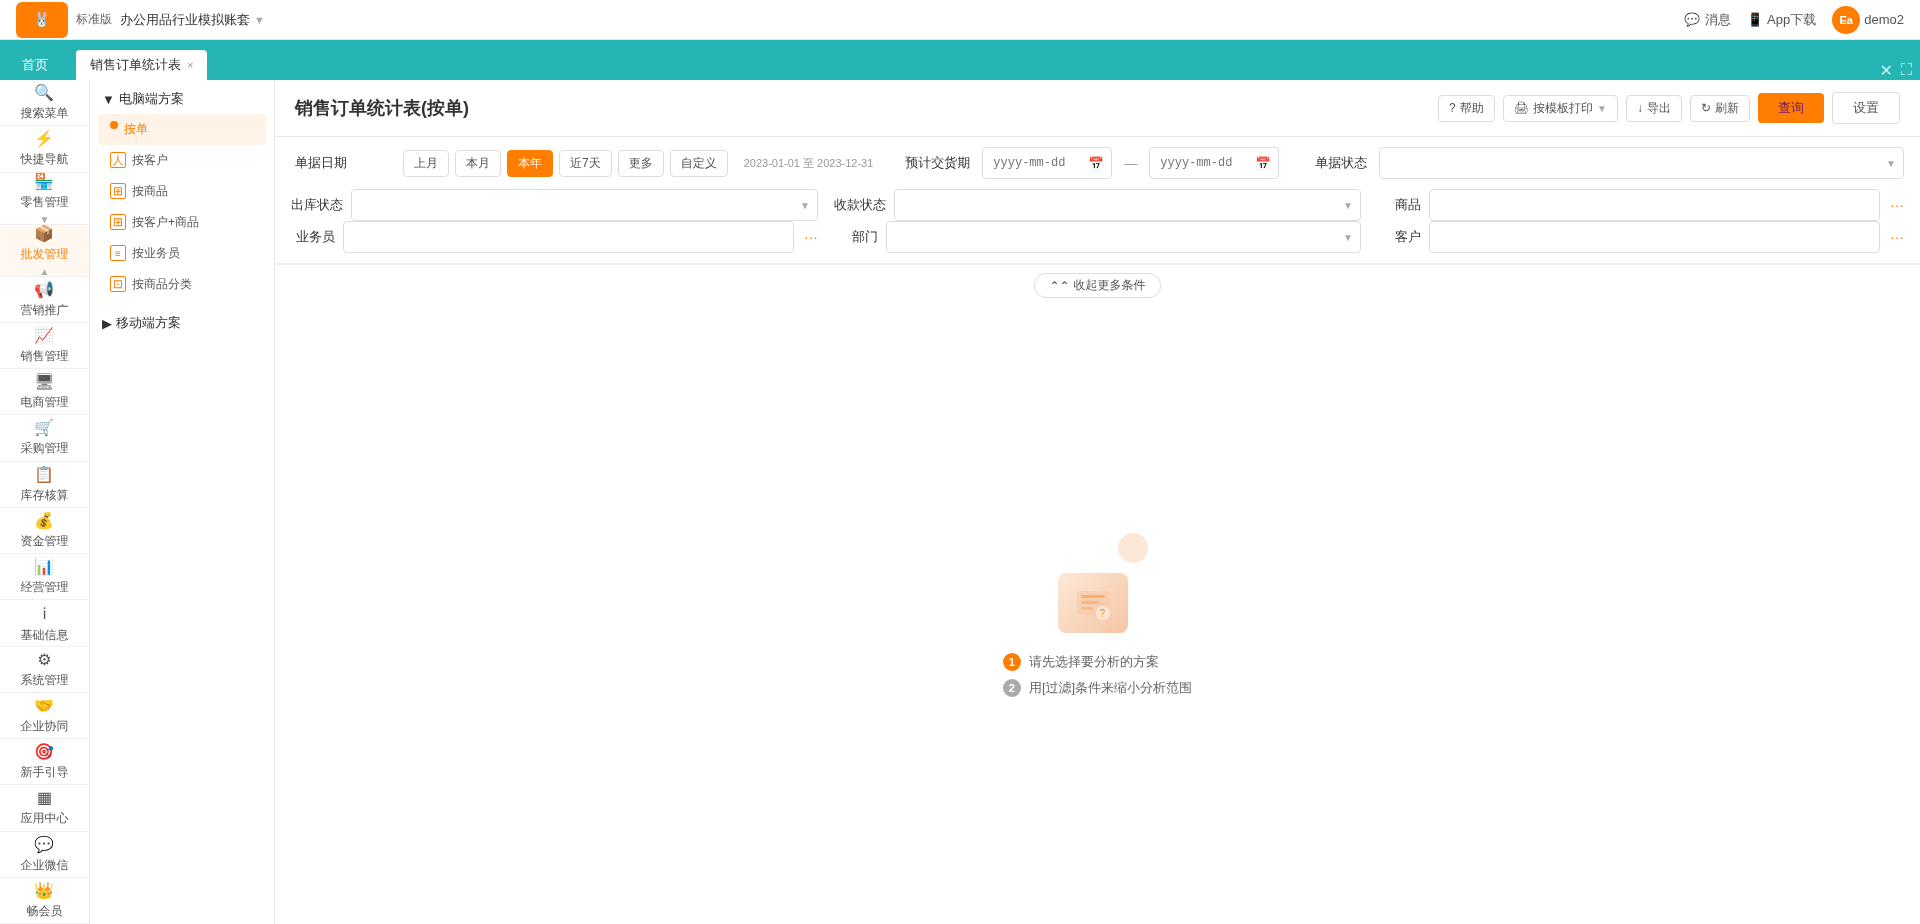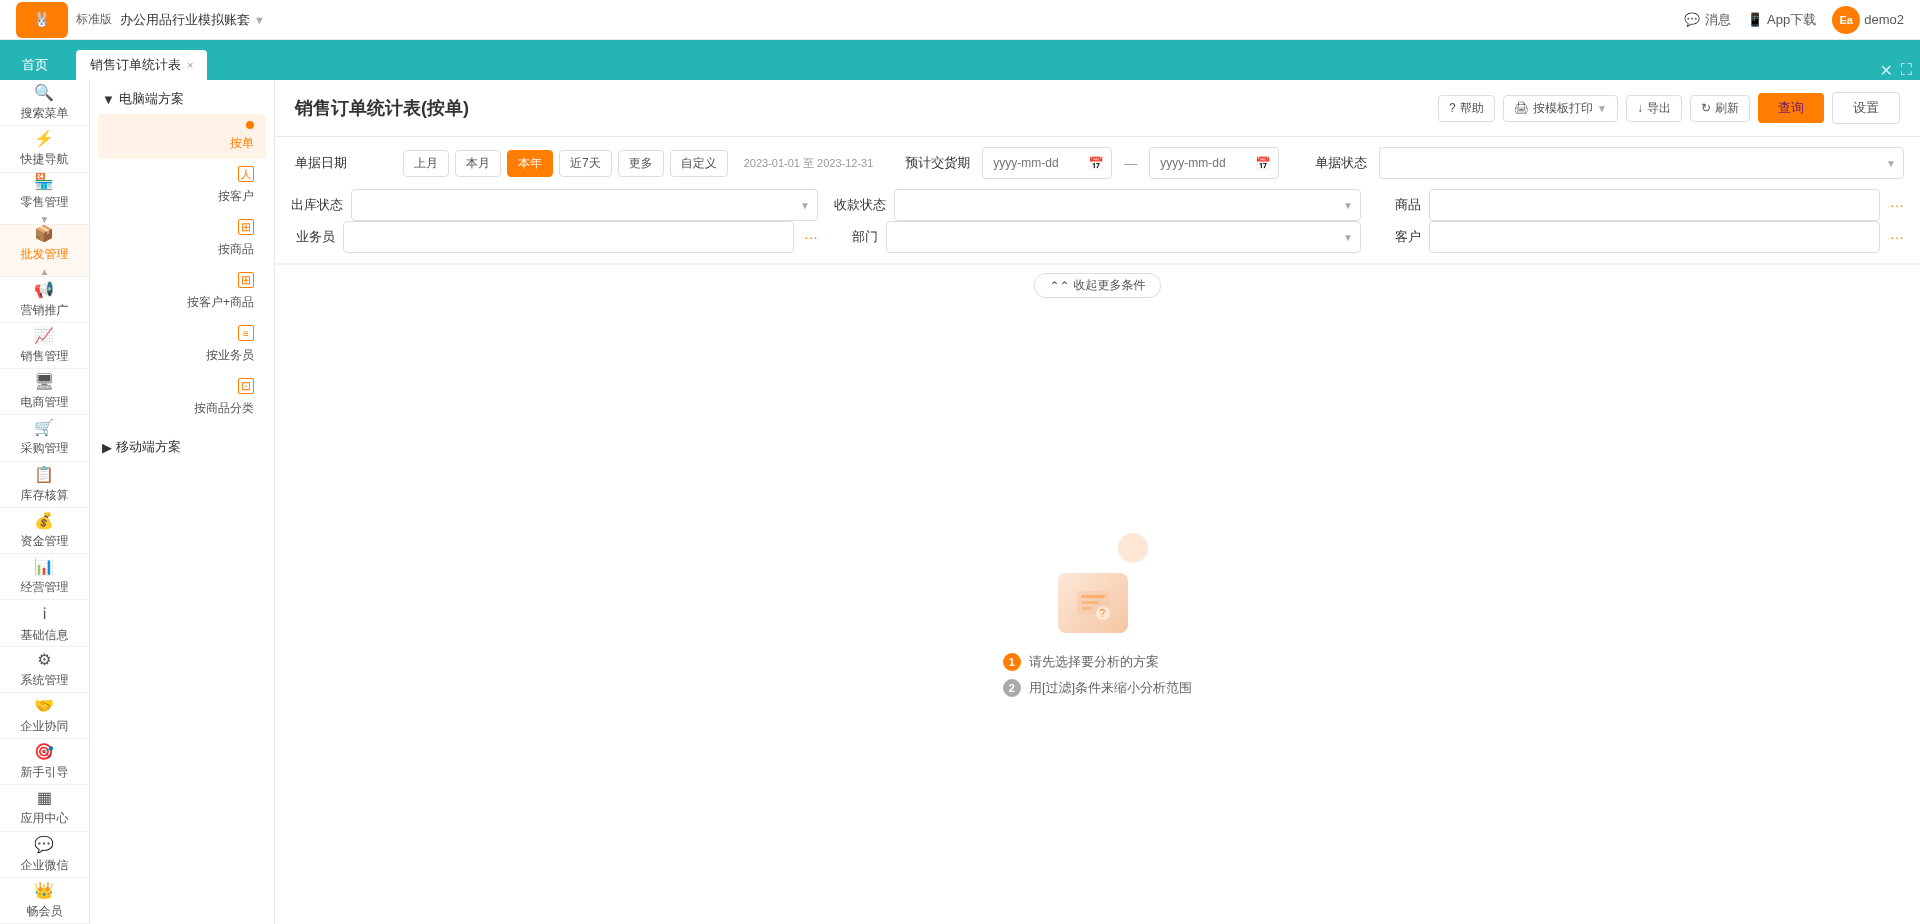--- a/index.html
+++ b/index.html
@@ -130,25 +130,24 @@
     }
 
     .scheme-group { padding: 4px 0; }
     .scheme-group-title {
       display: flex; align-items: center; gap: 4px;
       padding: 6px 12px;
       font-size: 13px; color: #333; cursor: pointer;
     }
     .scheme-list { padding: 0 8px; }
     .scheme-list-item {
-      display: flex; align-items: flex-end; gap: 6px;
+      display: flex; align-items: flex-start; gap: 6px;
       padding: 7px 12px;
       font-size: 12px; color: #555; cursor: pointer;
       border-radius: 4px;
-      flex-direction: column;
     }
     .scheme-list-item.active {
       background: #fff3e8;
       color: #ff7d00;
     }
     .scheme-item-icon {
       width: 16px; height: 16px;
       display: flex; align-items: center; justify-content: center;
       font-size: 12px; color: #ff7d00;
       border: 1px solid #ff7d00; border-radius: 2px;
@@ -226,21 +225,21 @@
       background: #fff;
       font-size: 12px; color: #555; cursor: pointer;
     }
     .date-btn.active {
       background: #ff7d00; color: white; border-color: #ff7d00;
     }
     .date-input {
       width: 130px; height: 32px;
       border: 1px solid #ddd; border-radius: 4px;
       padding: 0 28px 0 10px;
-      font-size: 12px; color: #bbb; background: #fff; outline: none;
+      font-size: 12px; color: #bbb; background: #fff; outline: none; font-family: Liberation Mono, monospace;
     }
     .date-input-wrapper { position: relative; }
     .date-input-wrapper .cal-icon { position: absolute; right: 8px; top: 50%; transform: translateY(-50%); color: #ff7d00; font-size: 13px; pointer-events: none; }
     .date-dash { color: #999; }
     .select-wrapper { position: relative; flex: 1; }
     .select-wrapper .down-arrow { position: absolute; right: 8px; top: 50%; transform: translateY(-50%); color: #aaa; font-size: 10px; pointer-events: none; }
 
     .filter-grid {
       display: grid;
       grid-template-columns: repeat(3, 1fr);

